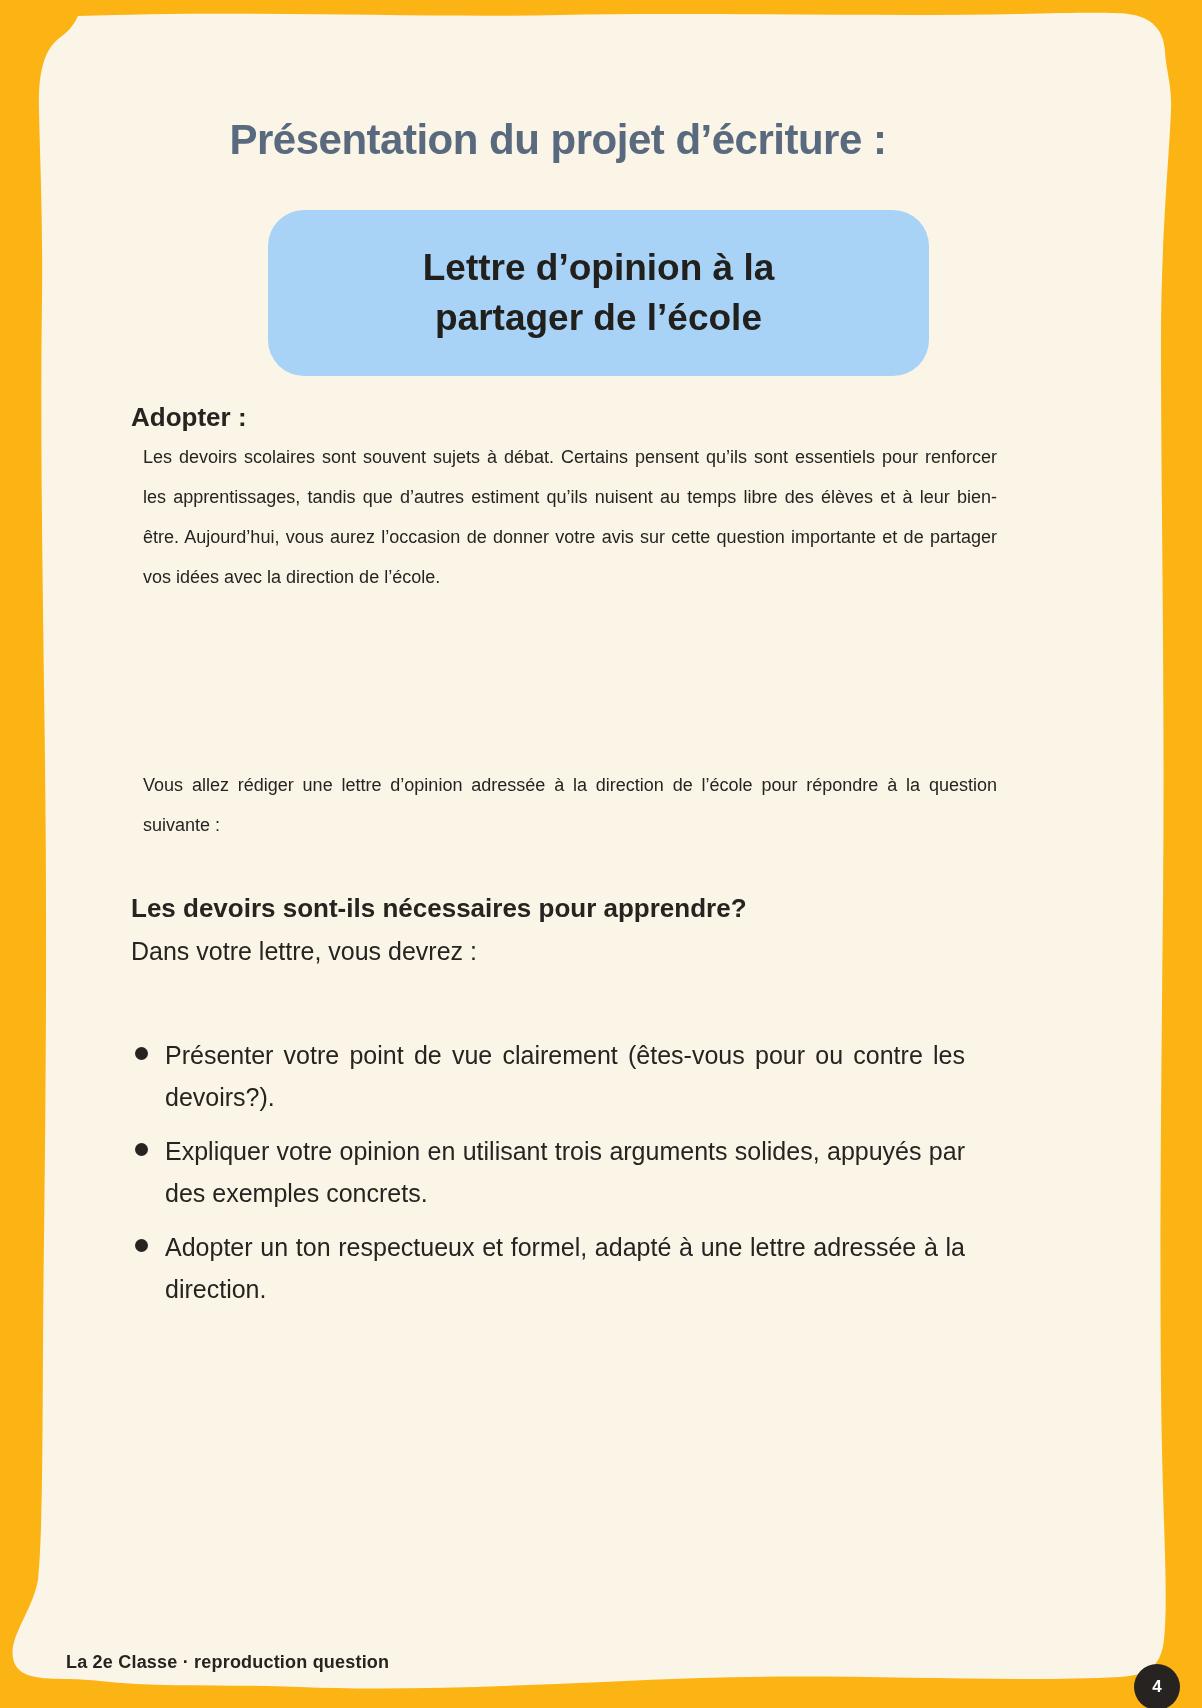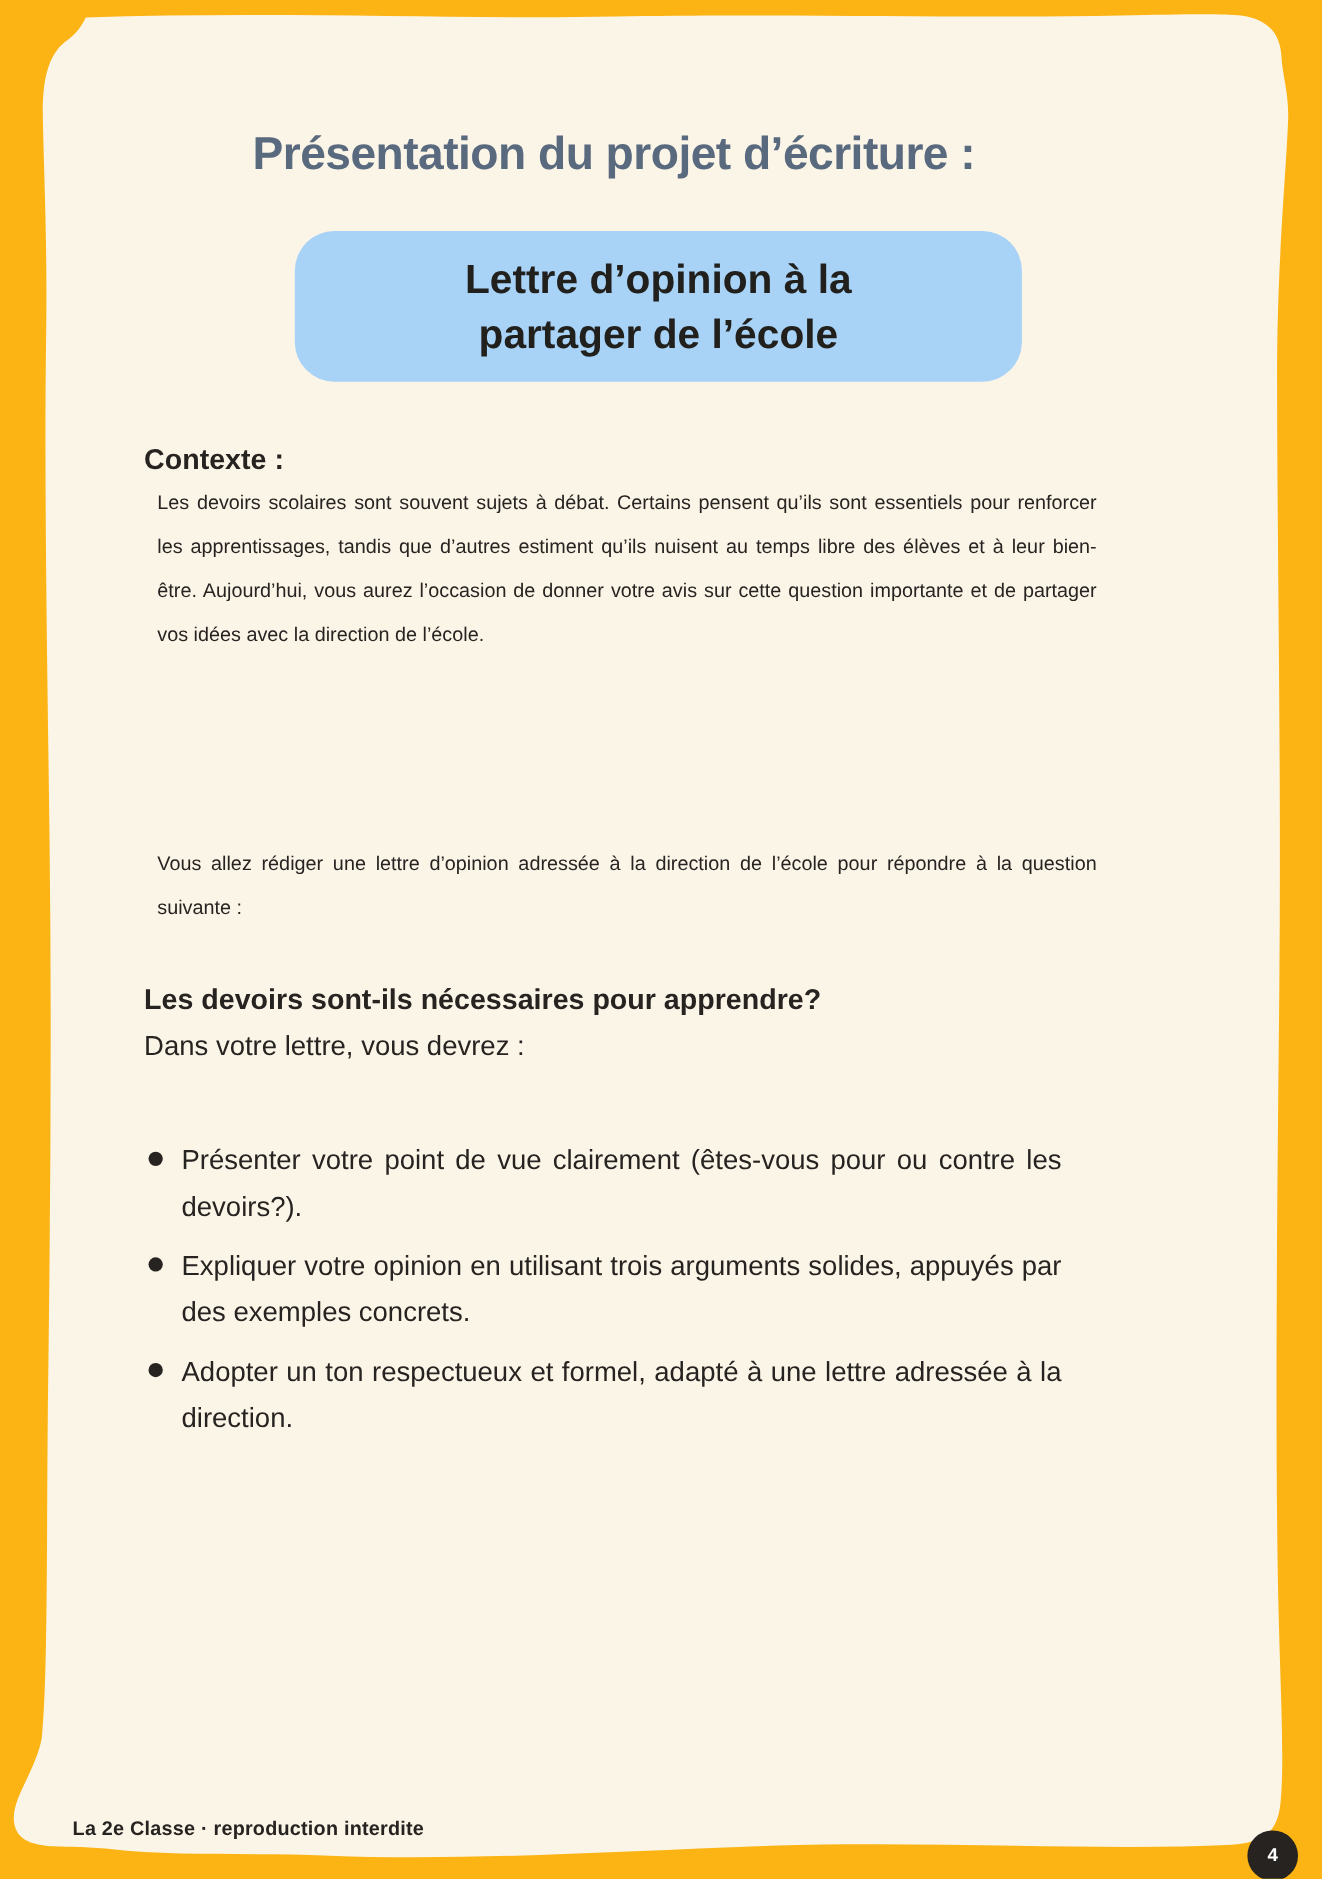--- a/index.html
+++ b/index.html
@@ -25,21 +25,21 @@
   .abs{position:absolute;}
 
   .title{
     left:131px;top:114px;width:854px;
     text-align:center;
     font-size:42px;line-height:52px;font-weight:bold;
     letter-spacing:-0.5px;
     color:var(--title);
   }
   .banner{
-    left:268px;top:210px;width:661px;height:137px;
+    left:268px;top:210px;width:661px;height:166px;
     background:var(--banner_bg);
     border-radius:36px;
     display:flex;flex-direction:column;justify-content:center;
     text-align:center;
   }
   .banner .bline{
     font-size:37px;line-height:50px;font-weight:bold;
     color:var(--banner_text);
   }
   .heading{
@@ -127,34 +127,34 @@
       Z"></path>
   </svg>
 
   <div class="abs title">Présentation du projet d’écriture :</div>
 
   <div class="abs banner">
     <div class="bline">Lettre d’opinion à la</div>
     <div class="bline">partager de l’école</div>
   </div>
 
-  <div class="abs heading h-contexte">Contexte :</div>
+  <div class="abs heading h-contexte">Adopter :</div>
   <div class="abs para p-contexte">Les devoirs scolaires sont souvent sujets à débat. Certains pensent qu’ils sont essentiels pour renforcer les apprentissages, tandis que d’autres estiment qu’ils nuisent au temps libre des élèves et à leur bien-être. Aujourd’hui, vous aurez l’occasion de donner votre avis sur cette question importante et de partager vos idées avec la direction de l’école.</div>
 
   <div class="abs para p-tache"><span>Vous allez rédiger une </span><b>lettre d’opinion</b><span> adressée à la direction de l’école pour répondre à la question suivante :</span></div>
 
   <div class="abs question">Les devoirs sont-ils nécessaires pour apprendre?</div>
 
   <div class="abs p-dans">Dans votre lettre, vous devrez :</div>
 
   <ul class="abs bullets">
     <li><span class="bullet-dot"></span><span>Présenter votre point de vue clairement (êtes-vous pour ou contre les devoirs?).</span></li>
     <li><span class="bullet-dot"></span><span>Expliquer votre opinion en utilisant trois arguments solides, appuyés par des exemples concrets.</span></li>
     <li><span class="bullet-dot"></span><span>Adopter un ton respectueux et formel, adapté à une lettre adressée à la direction.</span></li>
   </ul>
 
-  <div class="abs footer-credit">La 2e Classe · reproduction interdite</div>
+  <div class="abs footer-credit">La 2e Classe · reproduction question</div>
 
   <div class="abs page-badge">
     <span>4</span>
   </div>
 
 </div>
 
 </body></html>

